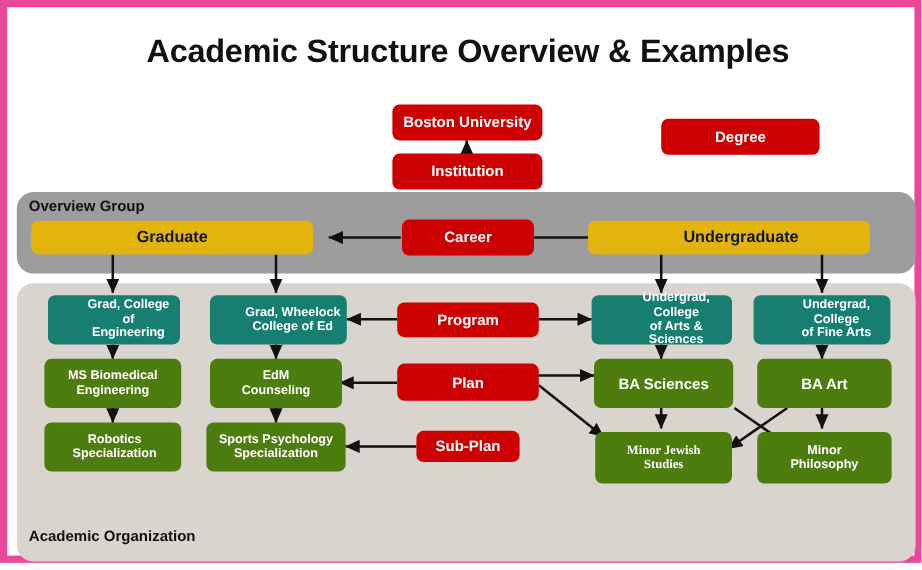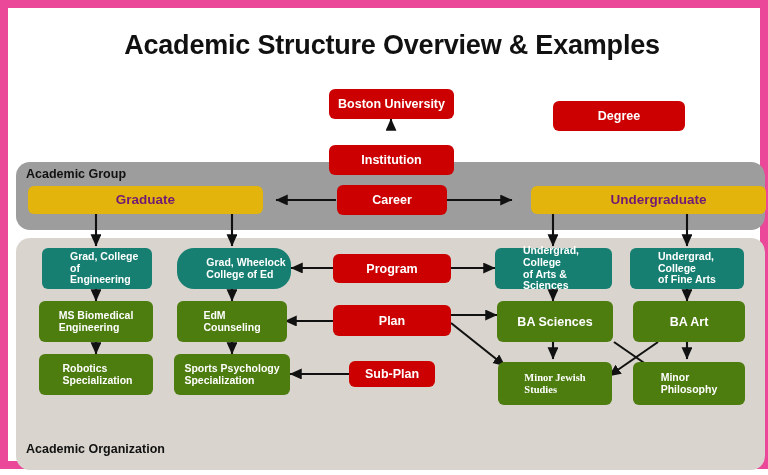--- a/index.html
+++ b/index.html
@@ -6,21 +6,21 @@
   html, body {
     width: 768px; height: 475px;
     background: #ffffff;
     font-family: "Liberation Sans", sans-serif;
     overflow: hidden;
   }
   #canvas {
     position: relative;
     width: 768px; height: 469px;
     background: #ffffff;
-    border: 8px solid #ec4899;
+    border: 6px solid #ec4899;
   }
   #page-title {
     position: absolute;
     top: 22px; left: 0; width: 768px;
     text-align: center;
     font-size: 27px;
     font-weight: bold;
     color: #111111;
     letter-spacing: -0.2px;
   }
@@ -47,29 +47,29 @@
   #group-band-label { left: 10px; top: 5px; }
   #org-band-label   { left: 10px; bottom: 14px; }
 
   
   .node {
     position: absolute;
     border-radius: 6px;
     display: flex;
     align-items: center;
     justify-content: center;
-    text-align: left;
+    text-align: center;
     color: #ffffff;
     font-weight: bold;
     line-height: 1.12;
     padding: 2px 4px;
     white-space: pre-line;
   }
   .red    { background: #cc0000; }
-  .gold   { background: #e3b40c; color: #701a75; }
+  .gold   { background: #e3b40c; color: #0f172a; }
   .teal   { background: #177f72; padding-left: 28px; }
   .blue   { background: #4d7c0f; }
 
   .t-lg  { font-size: 13.5px; }
   .t-md  { font-size: 12.5px; }
   .t-sm  { font-size: 10.5px; }
 
   
   #arrows {
     position: absolute;
@@ -79,21 +79,21 @@
   }
 </style>
 </head>
 <body>
 
 <div id="canvas">
 
   <div id="page-title">Academic Structure Overview &amp; Examples</div>
 
   <div class="band" id="group-band">
-    <div class="band-label" id="group-band-label">Academic Group</div>
+    <div class="band-label" id="group-band-label">Overview Group</div>
   </div>
 
   <div class="band" id="org-band">
     <div class="band-label" id="org-band-label">Academic Organization</div>
   </div>
 
   <svg id="arrows" viewBox="0 0 764 471">
     <defs>
       <marker id="ah" markerWidth="7" markerHeight="7" refX="5.6" refY="2.6" orient="auto">
         <path d="M0,0 L5.8,2.6 L0,5.2 z" fill="#111111"></path>
@@ -144,40 +144,40 @@
       <line x1="606" y1="334" x2="655" y2="368"></line>
 
       <line x1="650" y1="334" x2="601" y2="368"></line>
 
       <line x1="679" y1="334" x2="679" y2="351"></line>
     </g>
   </svg>
 
   <div class="node red t-md" style="left:321px; top:81px; width:125px; height:30px;">Boston University</div>
 
-  <div class="node red t-md" style="left:321px; top:122px; width:125px; height:30px;margin-top:15px;">Institution</div>
+  <div class="node red t-md" style="left:321px; top:122px; width:125px; height:30px;">Institution</div>
 
   <div class="node red t-md" style="left:545px; top:93px; width:132px; height:30px;">Degree</div>
 
   <div class="node red t-md" style="left:329px; top:177px; width:110px; height:30px;">Career</div>
 
   <div class="node gold t-lg" style="left:20px; top:178px; width:235px; height:28px;">Graduate</div>
 
-  <div class="node gold t-lg" style="left:523px; top:178px; width:235px; height:28px;padding-left:24px;">Undergraduate</div>
+  <div class="node gold t-lg" style="left:484px; top:178px; width:235px; height:28px;padding-left:24px;">Undergraduate</div>
 
   <div class="node red t-md" style="left:325px; top:246px; width:118px; height:29px;">Program</div>
 
   <div class="node red t-md" style="left:325px; top:297px; width:118px; height:31px;">Plan</div>
 
   <div class="node red t-md" style="left:341px; top:353px; width:86px; height:26px;">Sub-Plan</div>
 
   <div class="node teal t-sm" style="left:34px; top:240px; width:110px; height:41px;">Grad, College of
 Engineering</div>
 
-  <div class="node teal t-sm" style="left:169px; top:240px; width:114px; height:41px;border-radius:17px;">Grad, Wheelock
+  <div class="node teal t-sm" style="left:169px; top:240px; width:114px; height:41px;">Grad, Wheelock
 College of Ed</div>
 
   <div class="node teal t-sm" style="left:487px; top:240px; width:117px; height:41px;">Undergrad, College
 of Arts &amp; Sciences</div>
 
   <div class="node teal t-sm" style="left:622px; top:240px; width:114px; height:41px;">Undergrad, College
 of Fine Arts</div>
 
   <div class="node blue t-sm" style="left:31px; top:293px; width:114px; height:41px;">MS Biomedical
 Engineering</div>

